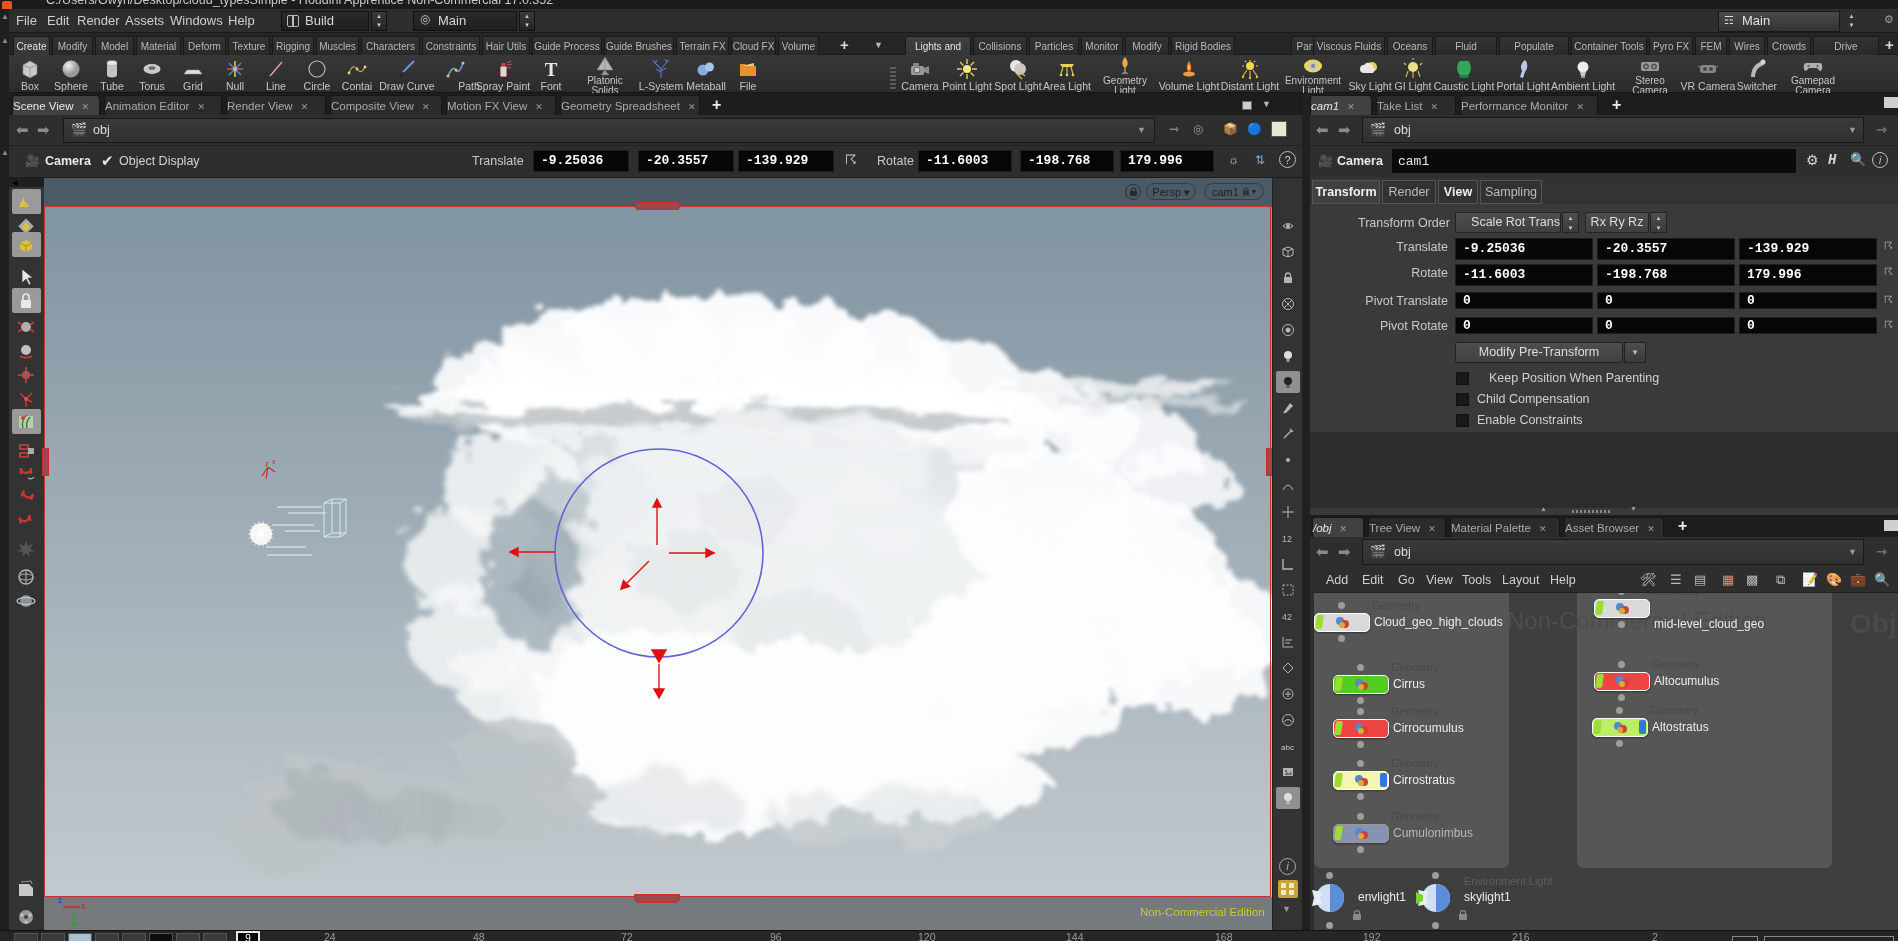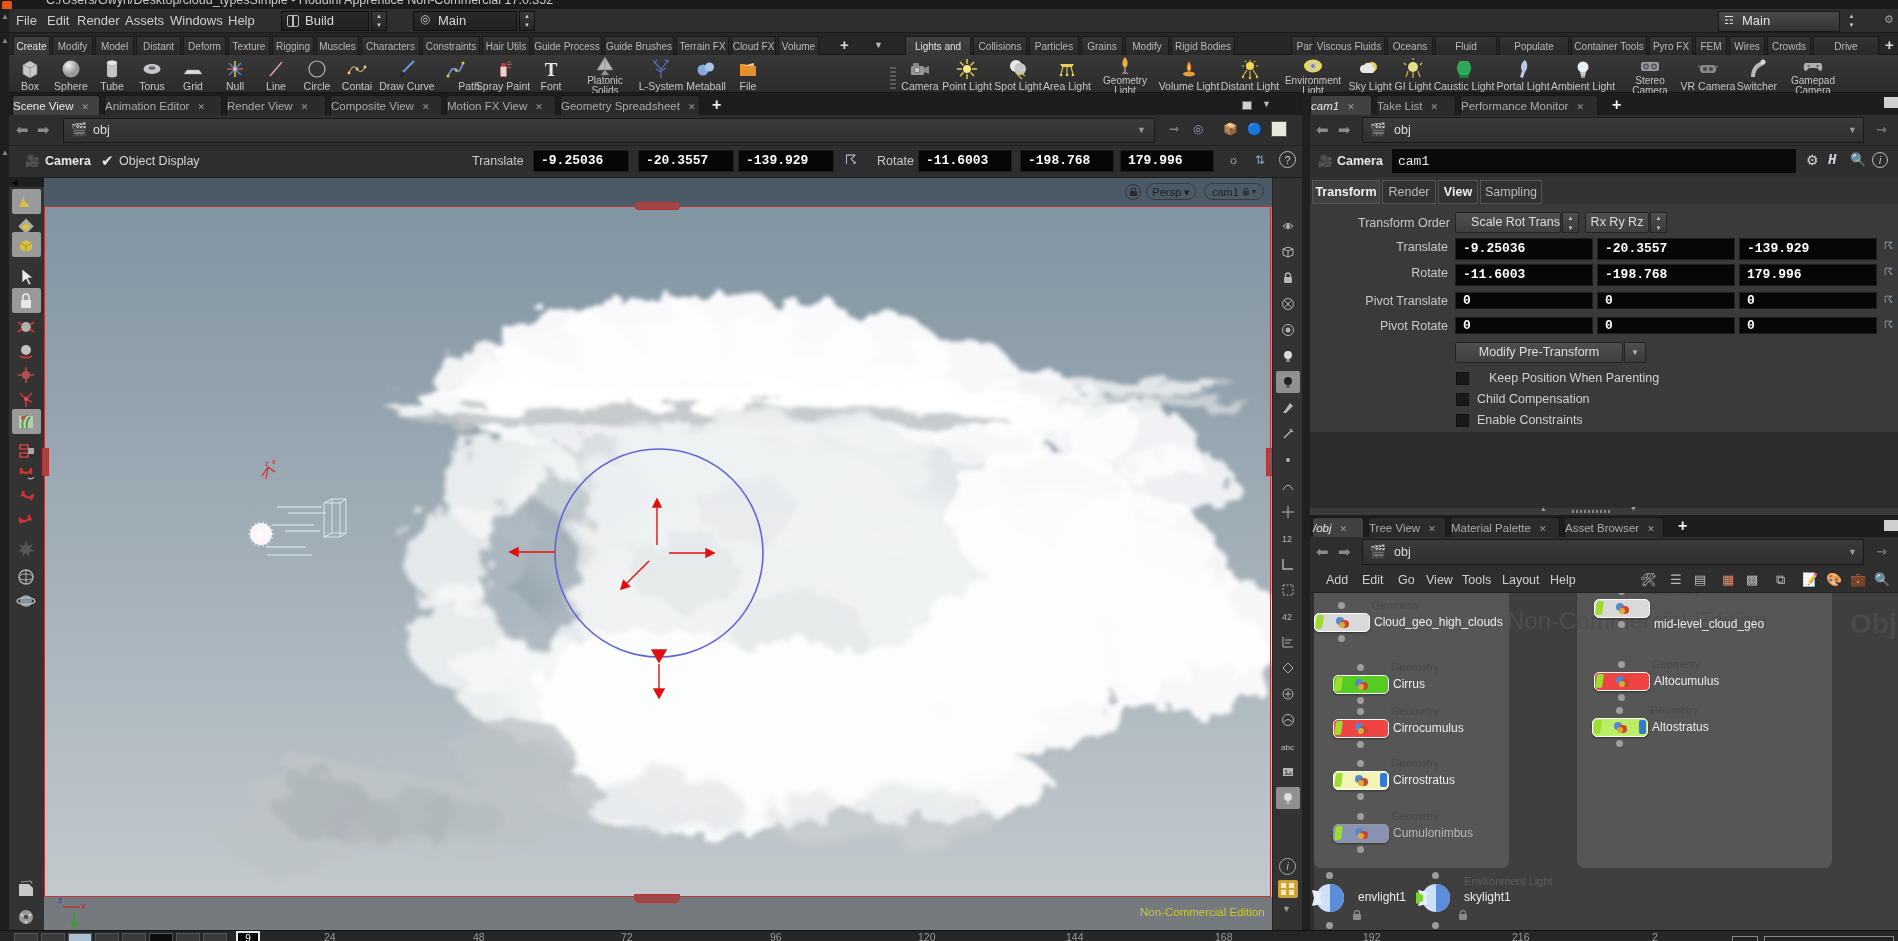--- a/index.html
+++ b/index.html
@@ -54,39 +54,39 @@
     <div class="a" style="left:1718px;top:2px;width:122px;height:21px;background:linear-gradient(#4a4a4a,#333);border:1px solid #191919;"></div>
     <div class="tx" style="left:1724px;top:5px;font-size:11px;color:#ddd;">☶</div>
     <div class="tx" style="left:1742px;top:4px;font-size:13px;color:#e0e0e0;">Main</div>
     <div class="a" style="left:1845px;top:3px;width:13px;height:19px;color:#ccc;font-size:6px;text-align:center;line-height:9px;">▲<br>▼</div>
     <div class="tx" style="left:1884px;top:4px;font-size:11px;color:#999;">⚙</div>
   </div>
 <div class="a" style="left:0;top:33px;width:1898px;height:22px;background:#262626;border-bottom:1px solid #181818;">
     <div class="stab on" style="left:13px;width:37px;">Create</div>
     <div class="stab" style="left:52px;width:41px;">Modify</div>
     <div class="stab" style="left:95px;width:39px;">Model</div>
-    <div class="stab" style="left:136px;width:45px;">Distant</div>
+    <div class="stab" style="left:136px;width:45px;">Material</div>
     <div class="stab" style="left:183px;width:43px;">Deform</div>
     <div class="stab" style="left:228px;width:42px;">Texture</div>
     <div class="stab" style="left:272px;width:42px;">Rigging</div>
     <div class="stab" style="left:316px;width:43px;">Muscles</div>
     <div class="stab" style="left:361px;width:59px;">Characters</div>
     <div class="stab" style="left:422px;width:58px;">Constraints</div>
     <div class="stab" style="left:482px;width:48px;">Hair Utils</div>
     <div class="stab" style="left:532px;width:70px;">Guide Process</div>
     <div class="stab" style="left:604px;width:70px;">Guide Brushes</div>
     <div class="stab" style="left:676px;width:53px;">Terrain FX</div>
     <div class="stab" style="left:731px;width:45px;">Cloud FX</div>
     <div class="stab" style="left:778px;width:41px;">Volume</div>
     <div class="tx" style="left:840px;top:3px;color:#ddd;font-size:15px;font-weight:bold;">+</div>
     <div class="tx" style="left:874px;top:7px;color:#bbb;font-size:9px;">▼</div>
     <div class="stab on" style="left:905px;width:66px;">Lights and C…</div>
     <div class="stab" style="left:973px;width:54px;">Collisions</div>
     <div class="stab" style="left:1029px;width:50px;">Particles</div>
-    <div class="stab" style="left:1081px;width:42px;">Grains</div>
+    <div class="stab" style="left:1081px;width:42px;">Monitor</div>
     <div class="stab" style="left:1125px;width:44px;">Modify</div>
     <div class="stab" style="left:1171px;width:64px;">Rigid Bodies</div>
     <div class="stab" style="left:1291px;width:74px;">Particle Fluids</div>
     <div class="stab" style="left:1313px;width:72px;">Viscous Fluids</div>
     <div class="stab" style="left:1387px;width:46px;">Oceans</div>
     <div class="stab" style="left:1435px;width:62px;">Fluid Contai…</div>
     <div class="stab" style="left:1499px;width:70px;">Populate Con…</div>
     <div class="stab" style="left:1571px;width:76px;">Container Tools</div>
     <div class="stab" style="left:1649px;width:44px;">Pyro FX</div>
     <div class="stab" style="left:1695px;width:32px;">FEM</div>

